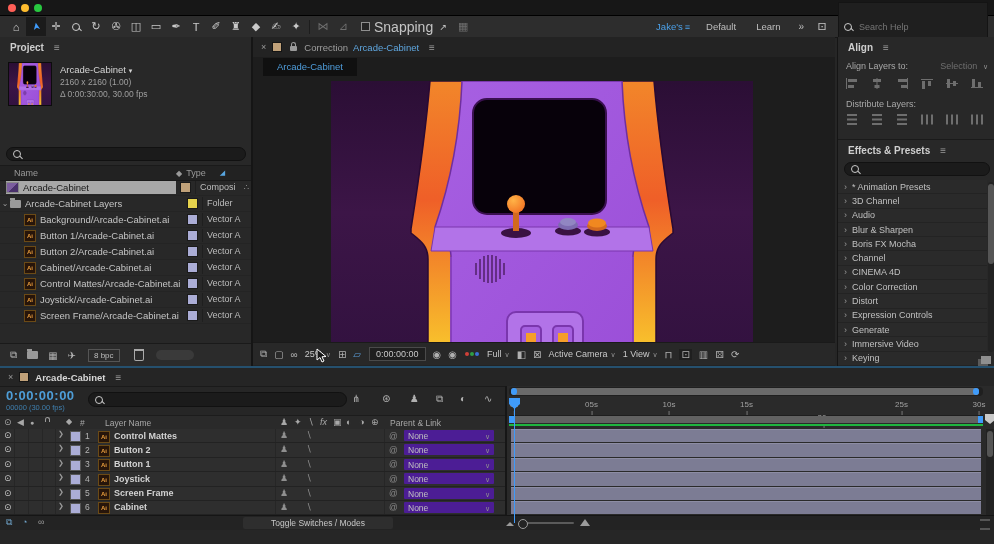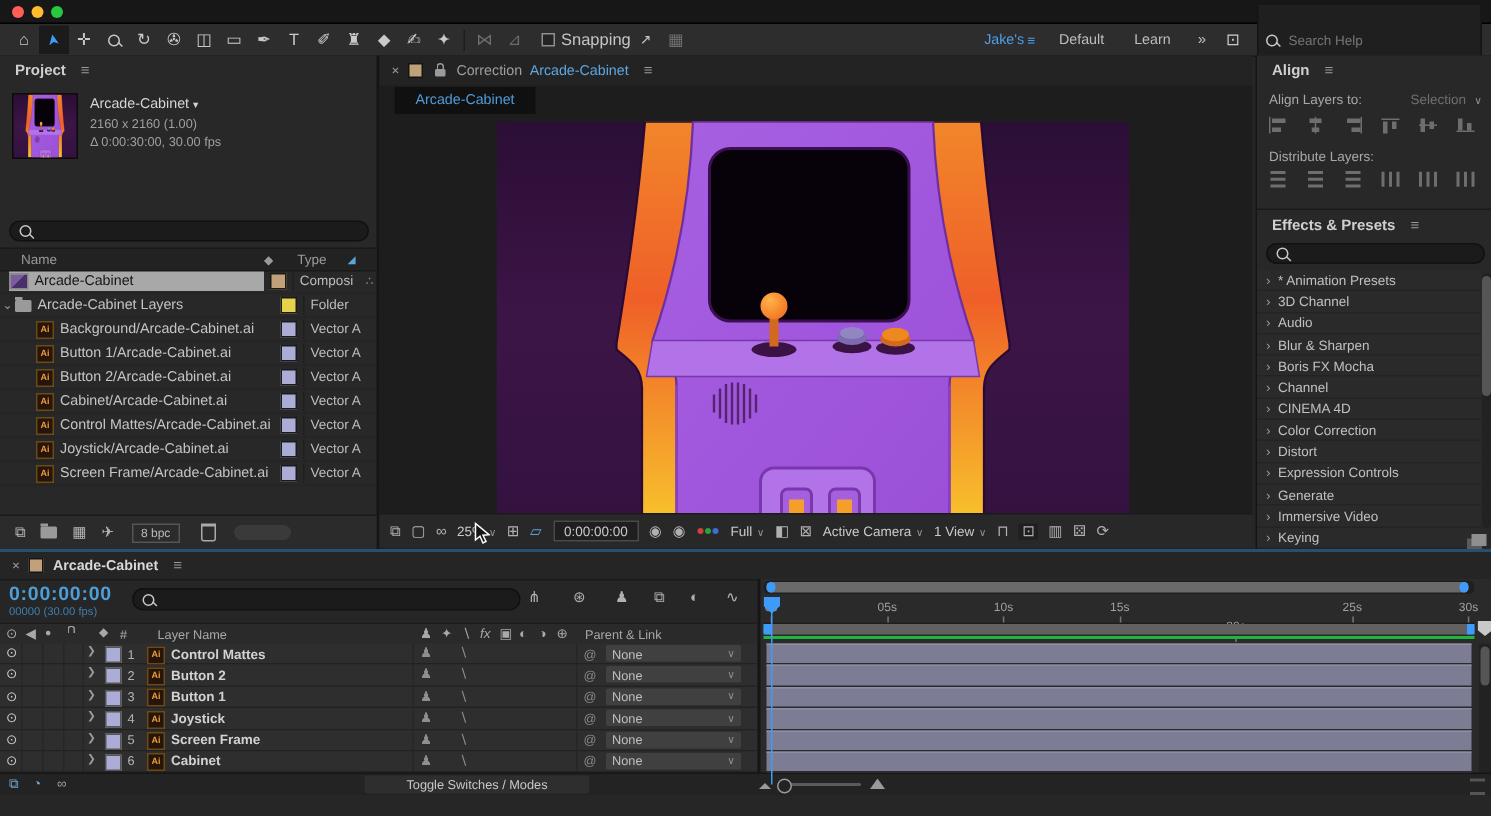--- a/index.html
+++ b/index.html
@@ -117,21 +117,21 @@
   #tl-rows{position:absolute;left:0;top:43px;width:505px;}
   .trow{height:13.4px;background:#2e2e2e;border-bottom:1px solid #222;position:relative;}
   .teye{position:absolute;left:4px;top:1px;color:#c8c8c8;font-size:9px;}
   .tcaret{position:absolute;left:58px;top:1px;color:#9a9a9a;font-size:8px;}
   .tchip{position:absolute;left:70px;top:2px;width:9px;height:9px;border:1px solid #555;}
   .tnum{position:absolute;left:85px;top:1.5px;color:#b5b5b5;font-size:8.5px;}
   .tai{position:absolute;left:98px;top:1.5px;}
   .tname{position:absolute;left:114px;top:1.5px;color:#d2d2d2;font-size:9px;font-weight:bold;}
   .tsw{position:absolute;top:1px;color:#8f8f8f;font-size:9px;}
   .twhip{position:absolute;left:389px;top:1.5px;color:#8a8a8a;font-size:8.5px;}
-  .tnone{position:absolute;left:404px;top:1px;width:82px;height:11px;background:#404040;border-radius:1px;color:#c0c0c0;font-size:8.5px;display:flex;align-items:center;justify-content:space-between;padding:0 4px;}
+  .tnone{position:absolute;left:404px;top:1px;width:82px;height:11px;background:#4c1d95;border-radius:1px;color:#c0c0c0;font-size:8.5px;display:flex;align-items:flex-end;justify-content:space-between;padding:0 4px;}
   .tvl{position:absolute;top:0;width:1px;height:13.4px;background:#262626;}
   #tl-right{position:absolute;left:505px;top:18px;width:489px;height:137px;background:#2a2a2a;border-left:2px solid #161616;}
   #tl-hscroll{position:absolute;left:2px;top:1px;width:474px;height:9px;background:#1f1f1f;border-radius:4px;}
   #tl-hbar{position:absolute;left:2px;top:1px;width:468px;height:7px;background:#6a6a6a;border-radius:3px;}
   .hscap{position:absolute;top:0;width:6px;height:7px;background:#3f9bfa;border-radius:3px;}
   #ruler{position:absolute;left:2px;top:12px;width:474px;height:17px;border-bottom:1px solid #1e1e1e;}
   .tick{position:absolute;top:2px;transform:translateX(-50%);color:#a0a0a0;font-size:8px;}
   .tick::after{content:"";position:absolute;left:50%;bottom:-6px;width:1px;height:4px;background:#777;}
   #workarea{position:absolute;left:2px;top:30px;width:474px;height:7px;background:#616161;border-radius:2px;}
   .wacap{position:absolute;top:0;width:5px;height:7px;background:#3f9bfa;}
@@ -266,21 +266,21 @@
           <span class="tg">✍</span>
         </span>
         <span class="tool">
           <span class="tg">✦</span>
         </span>
       </span>
     <span class="tsep"></span>
     <span class="tool dim">⋈</span>
     <span class="tool dim">⊿</span>
     <span id="snap-box"></span>
-    <span style="font-size:11px;color:#c5c5c5">Snapping</span>
+    <span style="font-size:14px;color:#c5c5c5">Snapping</span>
     <span class="tool" style="font-size:9px">↗</span>
     <span class="tool dim">▦</span>
     <span style="flex:1"></span>
     <span id="wsps" class="row">
         <span class="wsp act">Jake's</span>
         <span class="wmenu">≡</span>
         <span class="wsp">Default</span>
         <span class="wsp">Learn</span>
       </span>
     <span id="ws-more">»</span>
@@ -302,21 +302,21 @@
       </svg>
     <span class="pv-line" style="top:27px;color:#d5d5d5;font-size:9.5px"><span>Arcade-Cabinet</span> <span style="font-size:7px">▾</span></span>
     <span class="pv-line" style="top:40px">2160 x 2160 (1.00)</span>
     <span class="pv-line" style="top:52px">Δ 0:00:30:00, 30.00 fps</span>
     <div id="prj-search" class="srch">
       <span class="mag"></span>
     </div>
     <div id="prj-cols">
       <span style="margin-left:14px">Name</span>
       <span style="margin-left:138px;font-size:8px">◆</span>
-      <span style="margin-left:16px">Type</span>
+      <span style="margin-left:4px">Type</span>
       <span style="margin-left:14px;color:#58a6e0;font-size:7px">◢</span>
     </div>
     <div id="prj-rows">
         <div class="prow">
           <span class="pind" style="width: 6px;"></span>
           <span class="ncell psel">
             <span class="ic-comp"></span>
             <span class="pname">Arcade-Cabinet</span>
           </span>
           <span class="chip" style="background: rgb(192, 161, 121);"></span>

